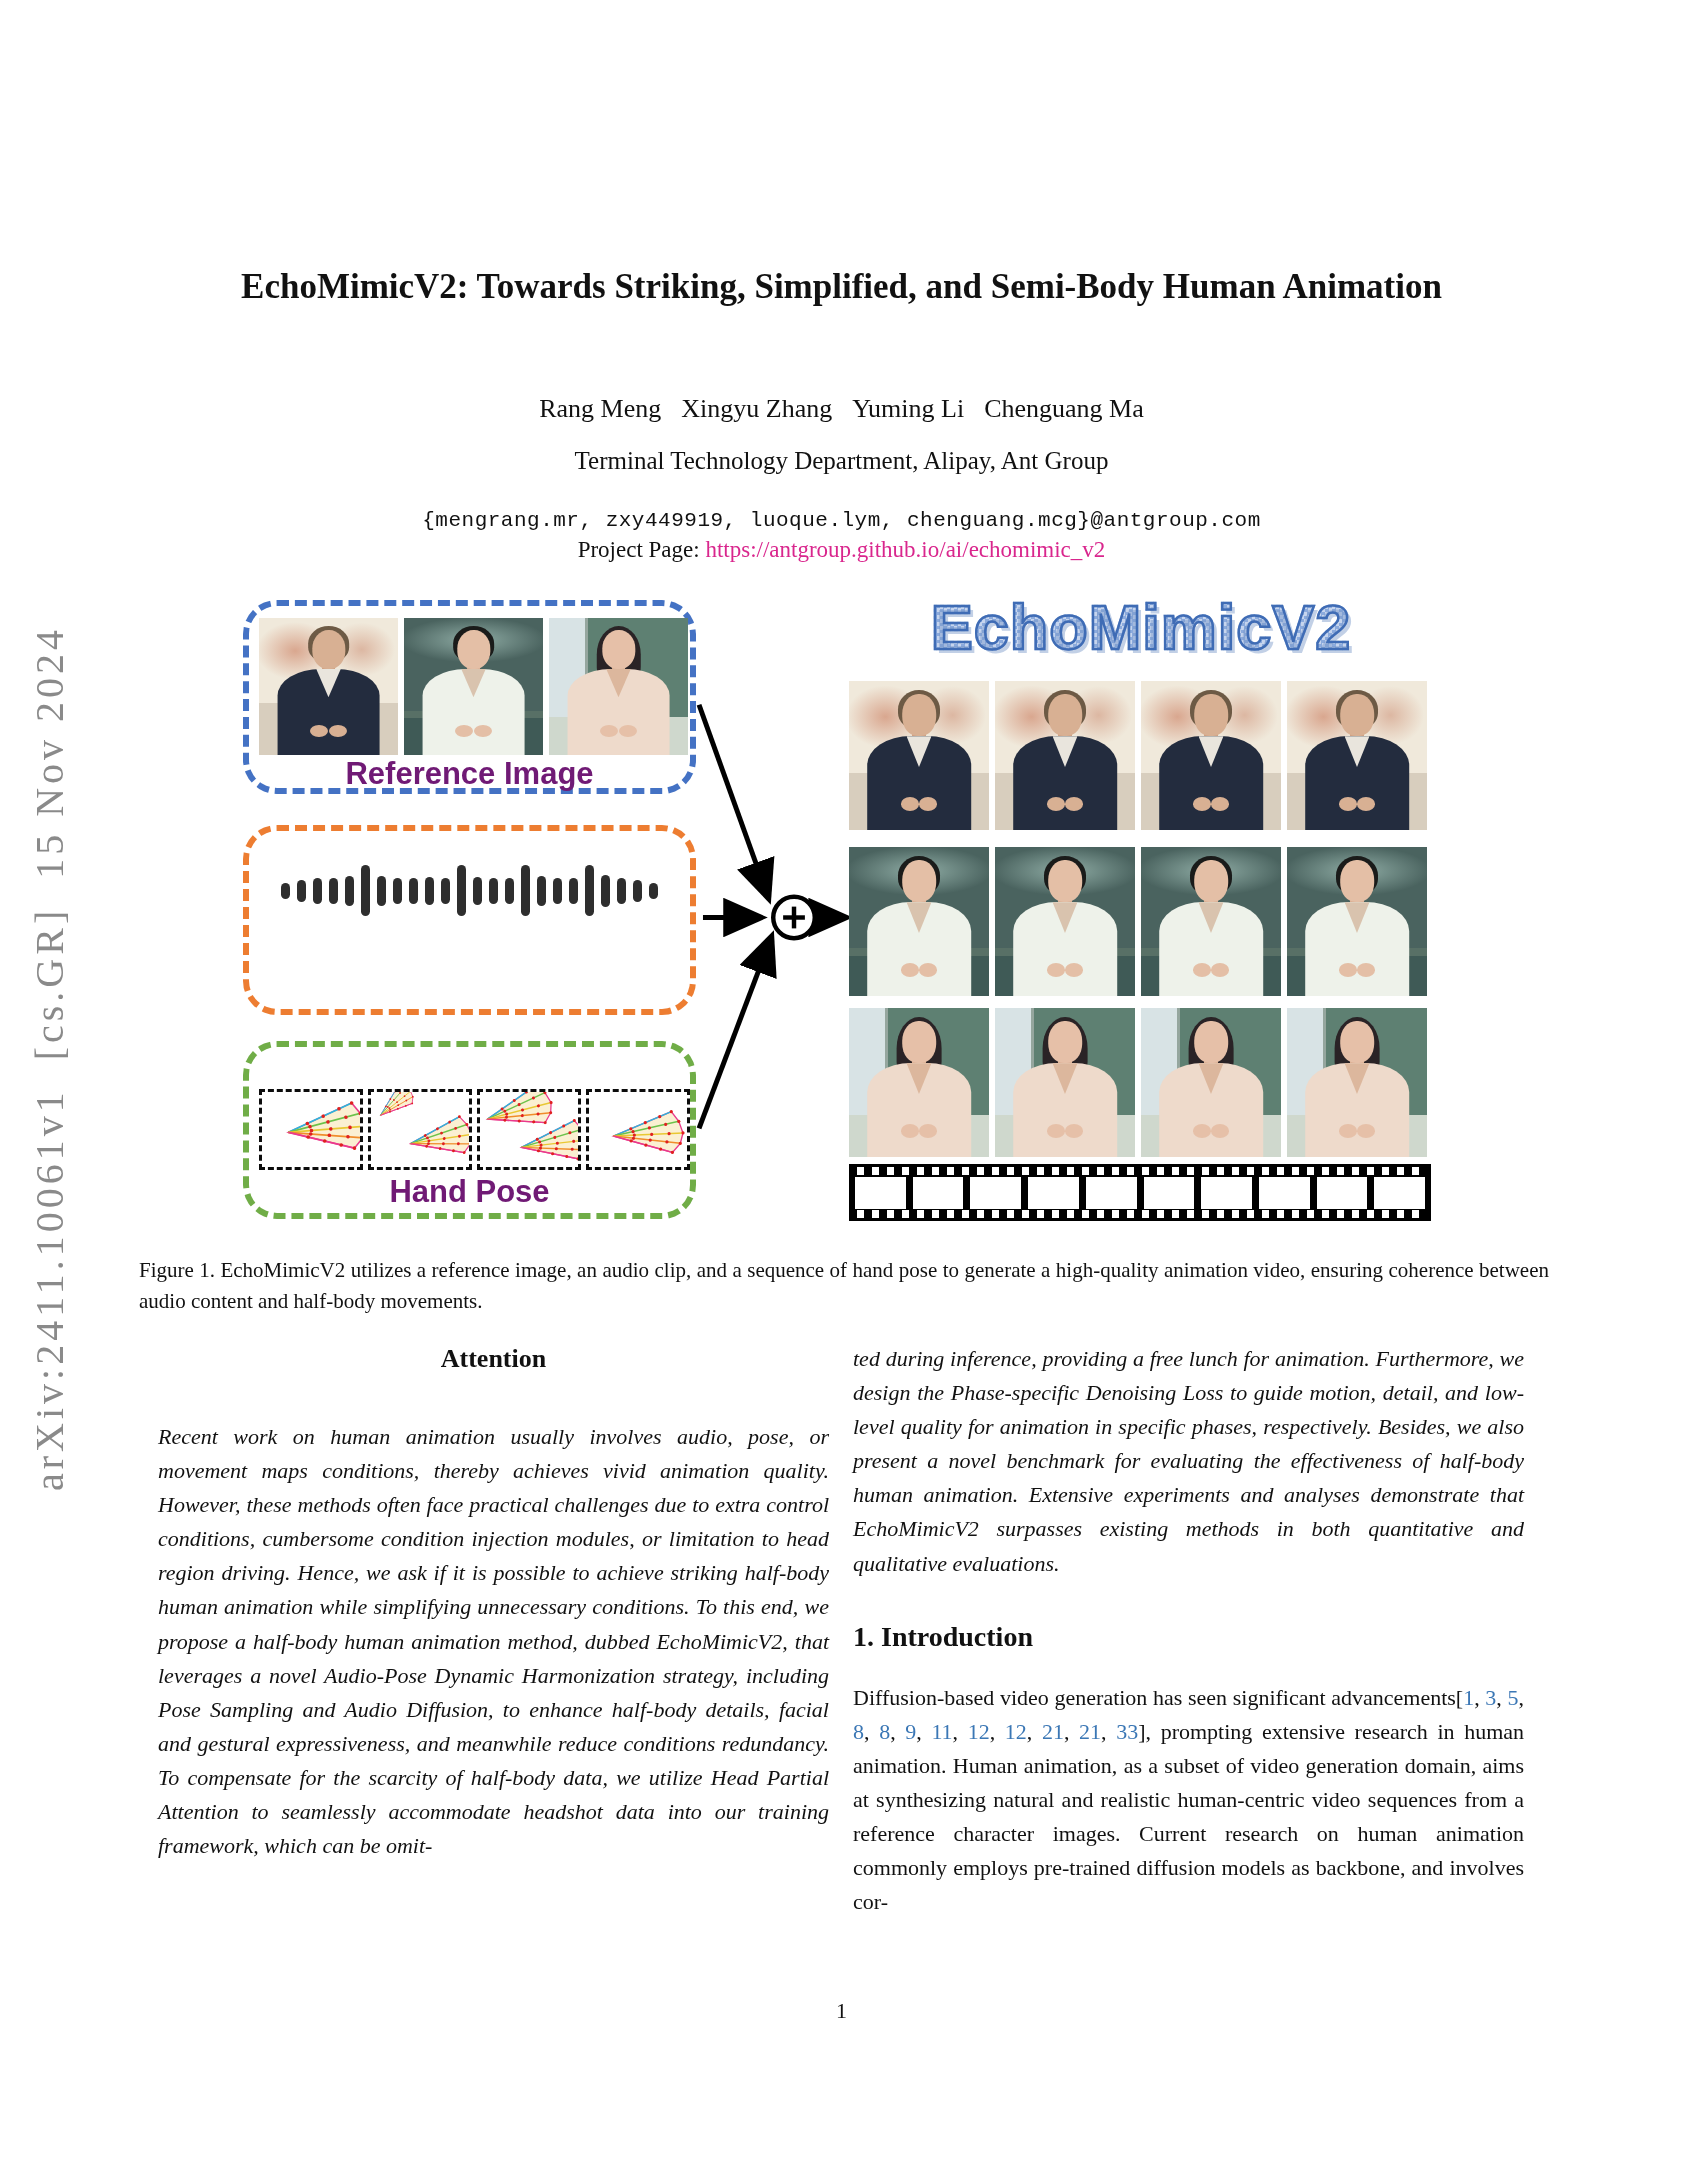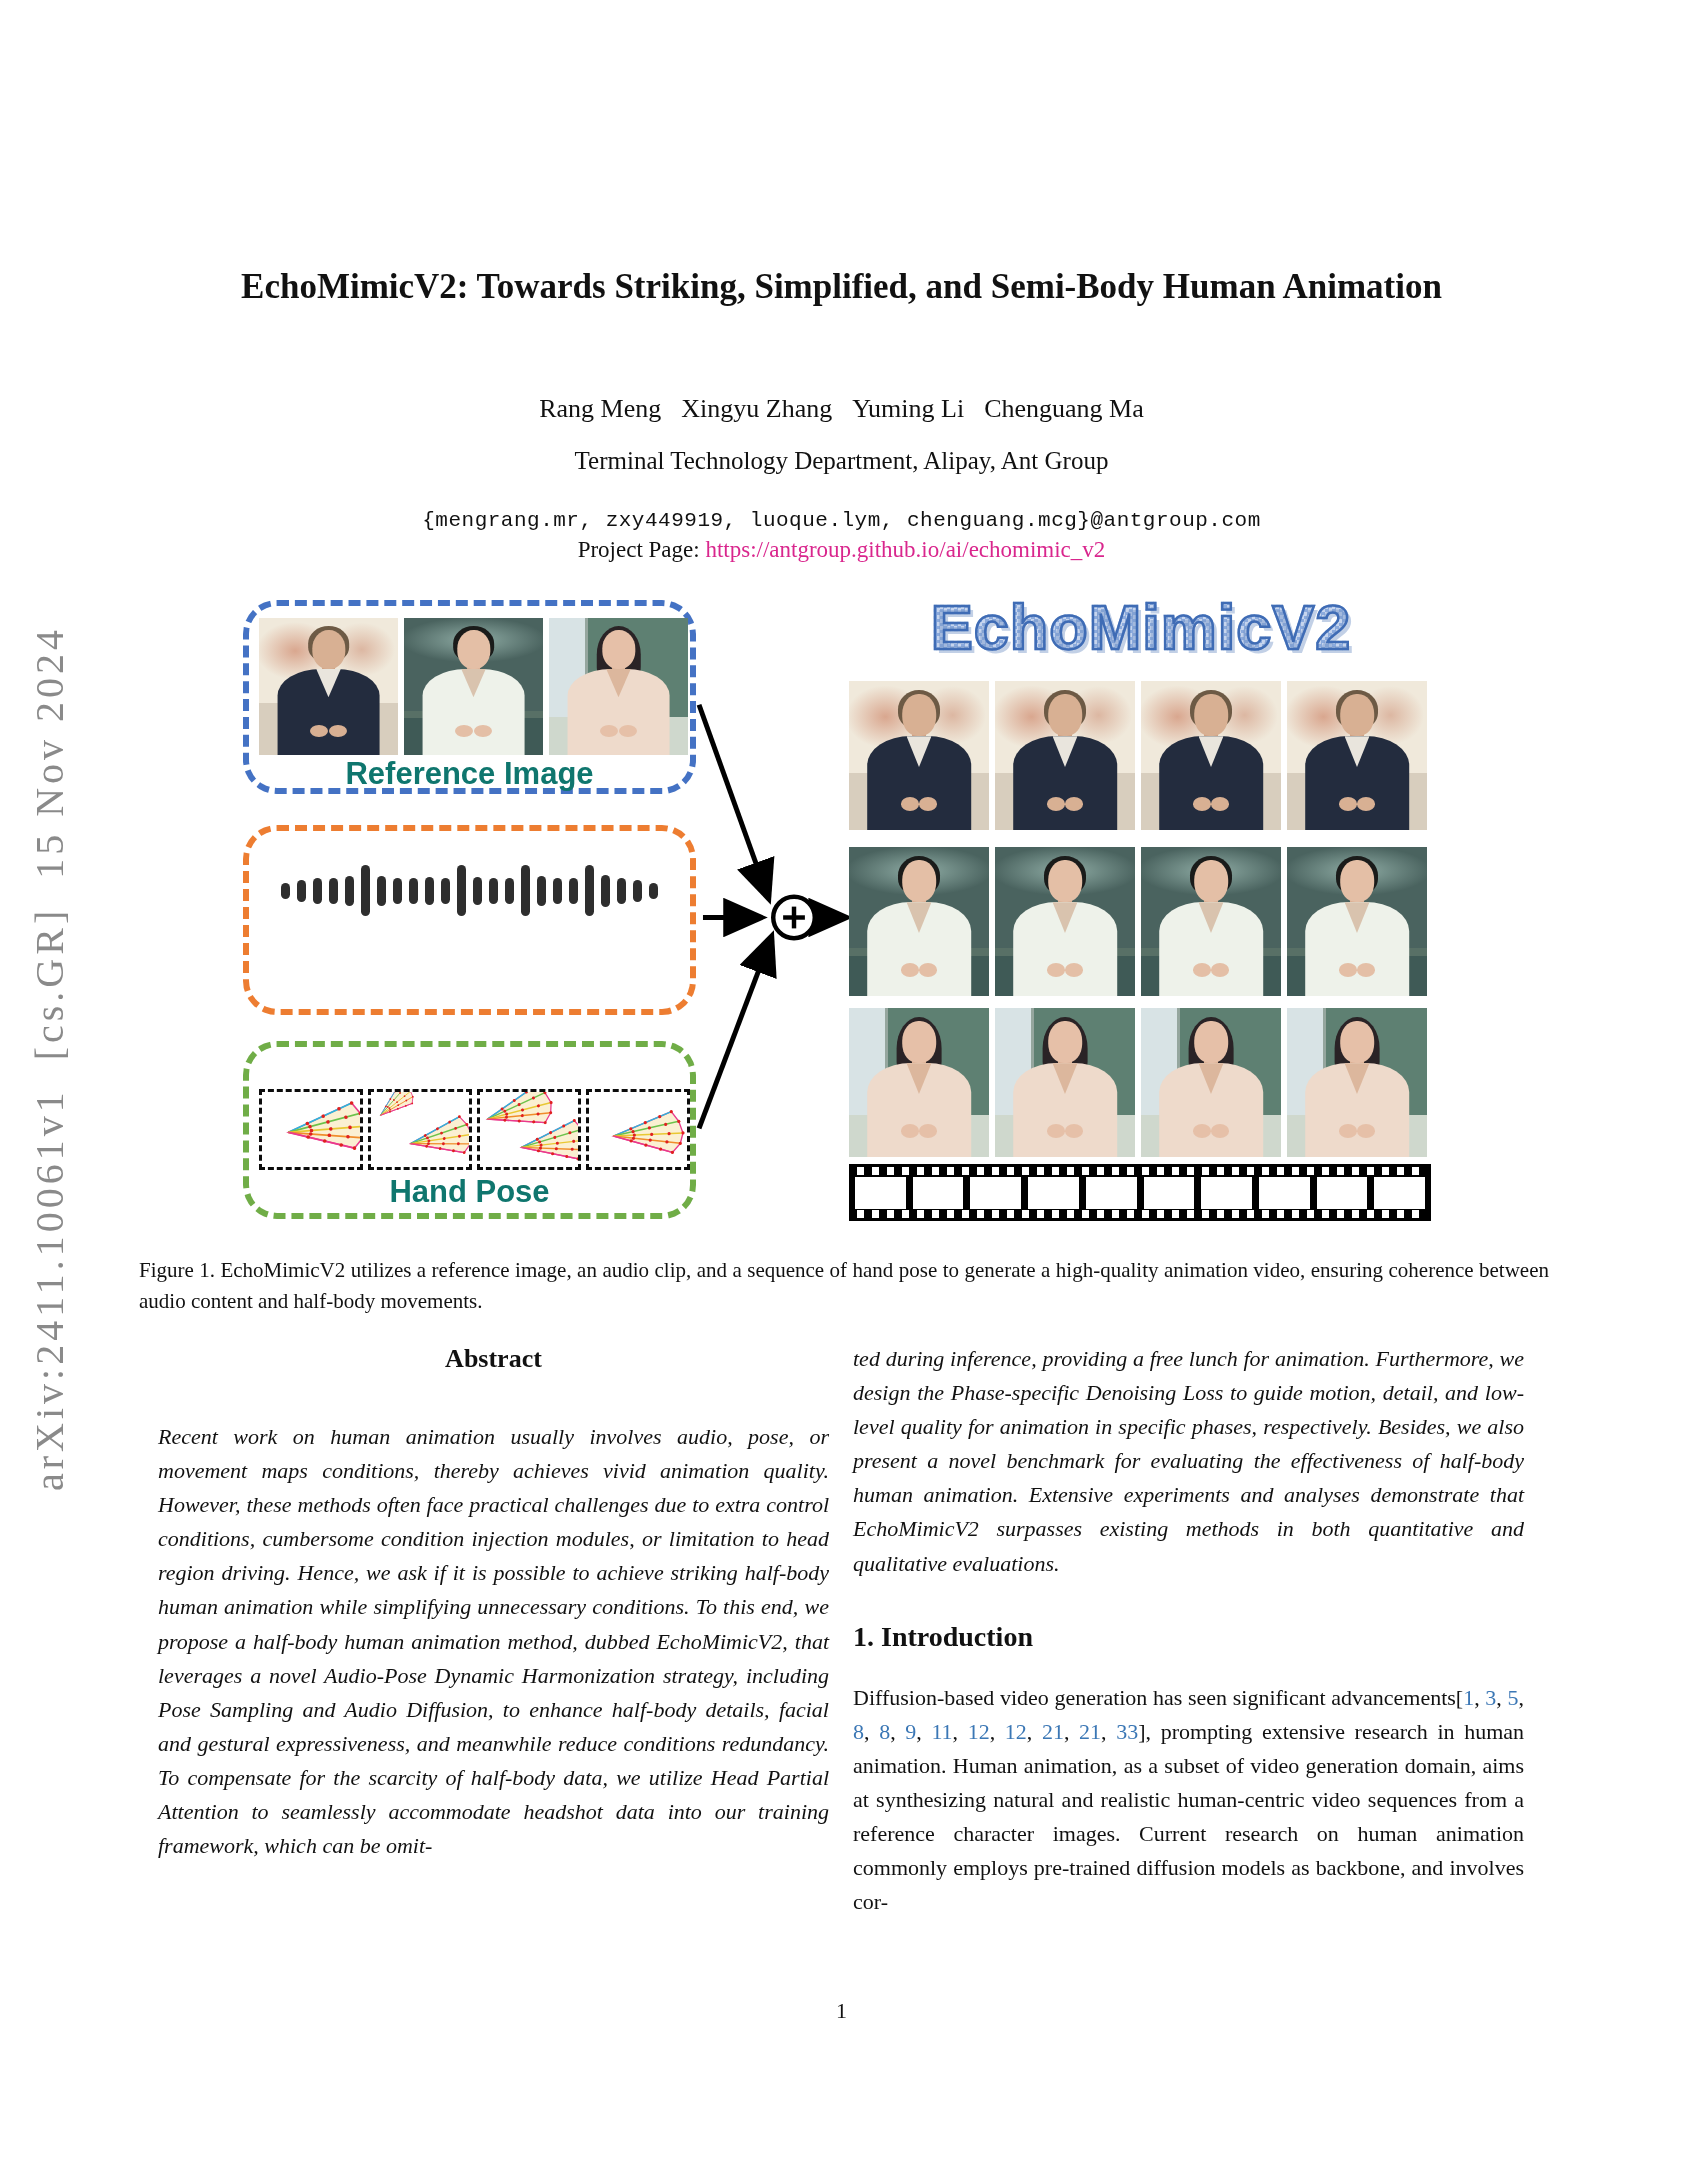--- a/index.html
+++ b/index.html
@@ -26,21 +26,21 @@
   .emails{position:absolute;left:0;top:509px;width:100%;text-align:center;
     font-family:"Liberation Mono",monospace;font-size:21px;letter-spacing:0.5px;}
   .project{position:absolute;left:0;top:537px;width:100%;text-align:center;font-size:23px;}
   .project a{color:var(--c-link);text-decoration:none;}
 
   
   .fig{position:absolute;left:0;top:589px;width:1683px;height:658px;}
   .dashbox{position:absolute;left:243px;width:453px;border:6px dashed var(--c-ref);
     border-radius:34px;box-sizing:border-box;}
   .dashbox .blabel{position:absolute;left:0;width:100%;text-align:center;
-    font-family:"Liberation Sans",sans-serif;font-weight:700;font-size:31px;color:#0f766e;}
+    font-family:"Liberation Sans",sans-serif;font-weight:700;font-size:31px;color:#701a75;}
   #box-ref{top:11px;height:194px;border-color:var(--c-ref);}
   #box-aud{top:236px;height:190px;border-color:var(--c-aud);}
   #box-pose{top:452px;height:178px;border-color:var(--c-pose);}
 
   .ref-strip{position:absolute;left:10px;top:12px;display:flex;gap:6px;}
   .ref-strip .frame{width:139px;height:137px;}
   #box-ref .blabel{top:150px;}
 
   .wave{position:absolute;left:0;top:28px;width:100%;height:63px;
     display:flex;align-items:center;justify-content:center;gap:7px;}
@@ -552,21 +552,21 @@
           <div class="cell"></div>
           <div class="cell"></div>
         </div>
       <div class="sprockets"></div>
     </div>
   </div>
 
   <div class="caption">Figure 1. EchoMimicV2 utilizes a reference image, an audio clip, and a sequence of hand pose to generate a high-quality animation video, ensuring coherence between audio content and half-body movements.</div>
 
   <div class="col" id="col-left">
-    <div class="abs-head">Abstract</div>
+    <div class="abs-head">Attention</div>
     <p class="abs-par"><span class="seg-n">Recent work on human animation usually involves audio, pose, or movement maps conditions, thereby achieves vivid animation quality. However, these methods often face practical challenges due to extra control conditions, cumbersome condition injection modules, or limitation to head region driving. Hence, we ask if it is possible to achieve striking half-body human animation while simplifying unnecessary conditions. To this end, we propose a half-body human animation method, dubbed </span><span class="seg-b">EchoMimicV2</span><span class="seg-n">, that leverages a novel </span><span class="seg-b">Audio-Pose Dynamic Harmonization</span><span class="seg-n"> strategy, including </span><span class="seg-b">Pose Sampling</span><span class="seg-n"> and </span><span class="seg-b">Audio Diffusion</span><span class="seg-n">, to enhance half-body details, facial and gestural expressiveness, and meanwhile reduce conditions redundancy. To compensate for the scarcity of half-body data, we utilize </span><span class="seg-b">Head Partial Attention</span><span class="seg-n"> to seamlessly accommodate headshot data into our training framework, which can be omit-</span></p>
   </div>
 
   <div class="col" id="col-right">
     <p class="abs-par"><span class="seg-n">ted during inference, providing a free lunch for animation. Furthermore, we design the </span><span class="seg-b">Phase-specific Denoising Loss</span><span class="seg-n"> to guide motion, detail, and low-level quality for animation in specific phases, respectively. Besides, we also present a novel benchmark for evaluating the effectiveness of half-body human animation. Extensive experiments and analyses demonstrate that EchoMimicV2 surpasses existing methods in both quantitative and qualitative evaluations.</span></p>
     <div class="intro-head">1. Introduction</div>
     <p class="body-par"><span class="seg-n">Diffusion-based video generation has seen significant advancements[</span><span class="seg-c">1</span><span class="seg-n">, </span><span class="seg-c">3</span><span class="seg-n">, </span><span class="seg-c">5</span><span class="seg-n">, </span><span class="seg-c">8</span><span class="seg-n">, </span><span class="seg-c">8</span><span class="seg-n">, </span><span class="seg-c">9</span><span class="seg-n">, </span><span class="seg-c">11</span><span class="seg-n">, </span><span class="seg-c">12</span><span class="seg-n">, </span><span class="seg-c">12</span><span class="seg-n">, </span><span class="seg-c">21</span><span class="seg-n">, </span><span class="seg-c">21</span><span class="seg-n">, </span><span class="seg-c">33</span><span class="seg-n">], prompting extensive research in human animation. Human animation, as a subset of video generation domain, aims at synthesizing natural and realistic human-centric video sequences from a reference character images. Current research on human animation commonly employs pre-trained diffusion models as backbone, and involves cor-</span></p>
   </div>
 
   <div class="pagenum">1</div>

